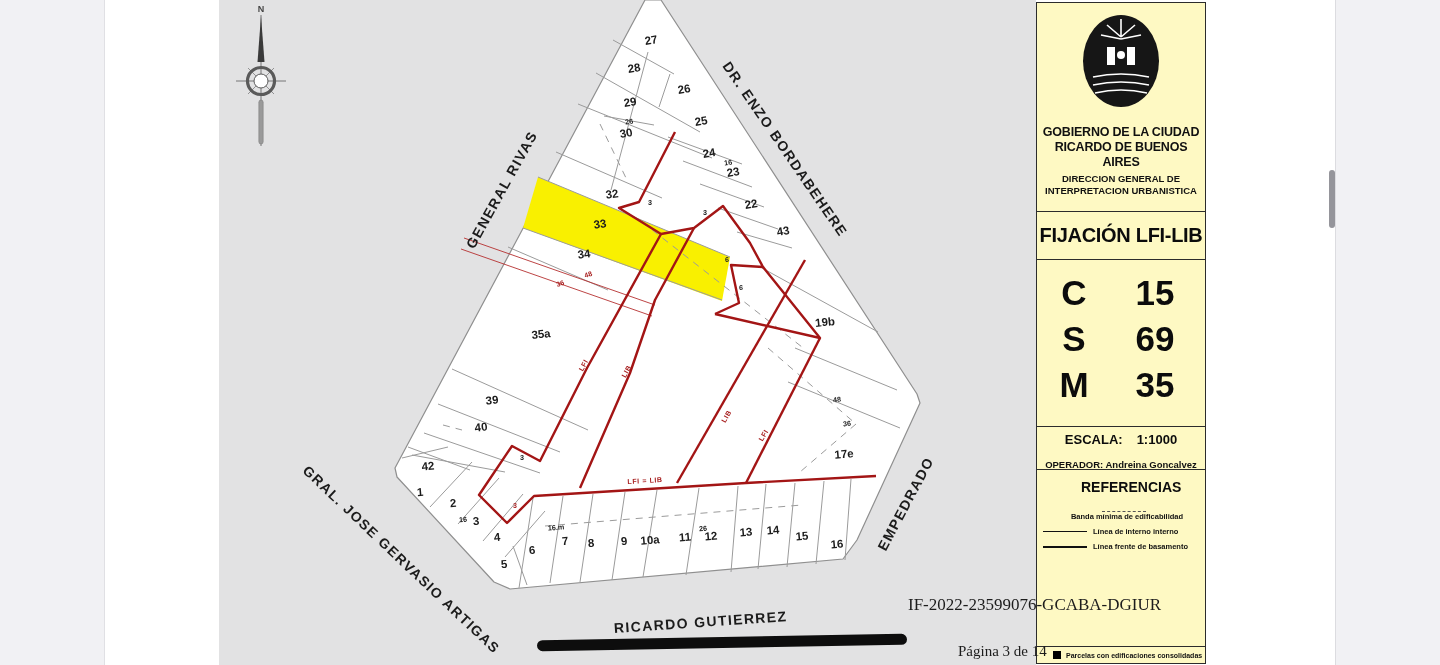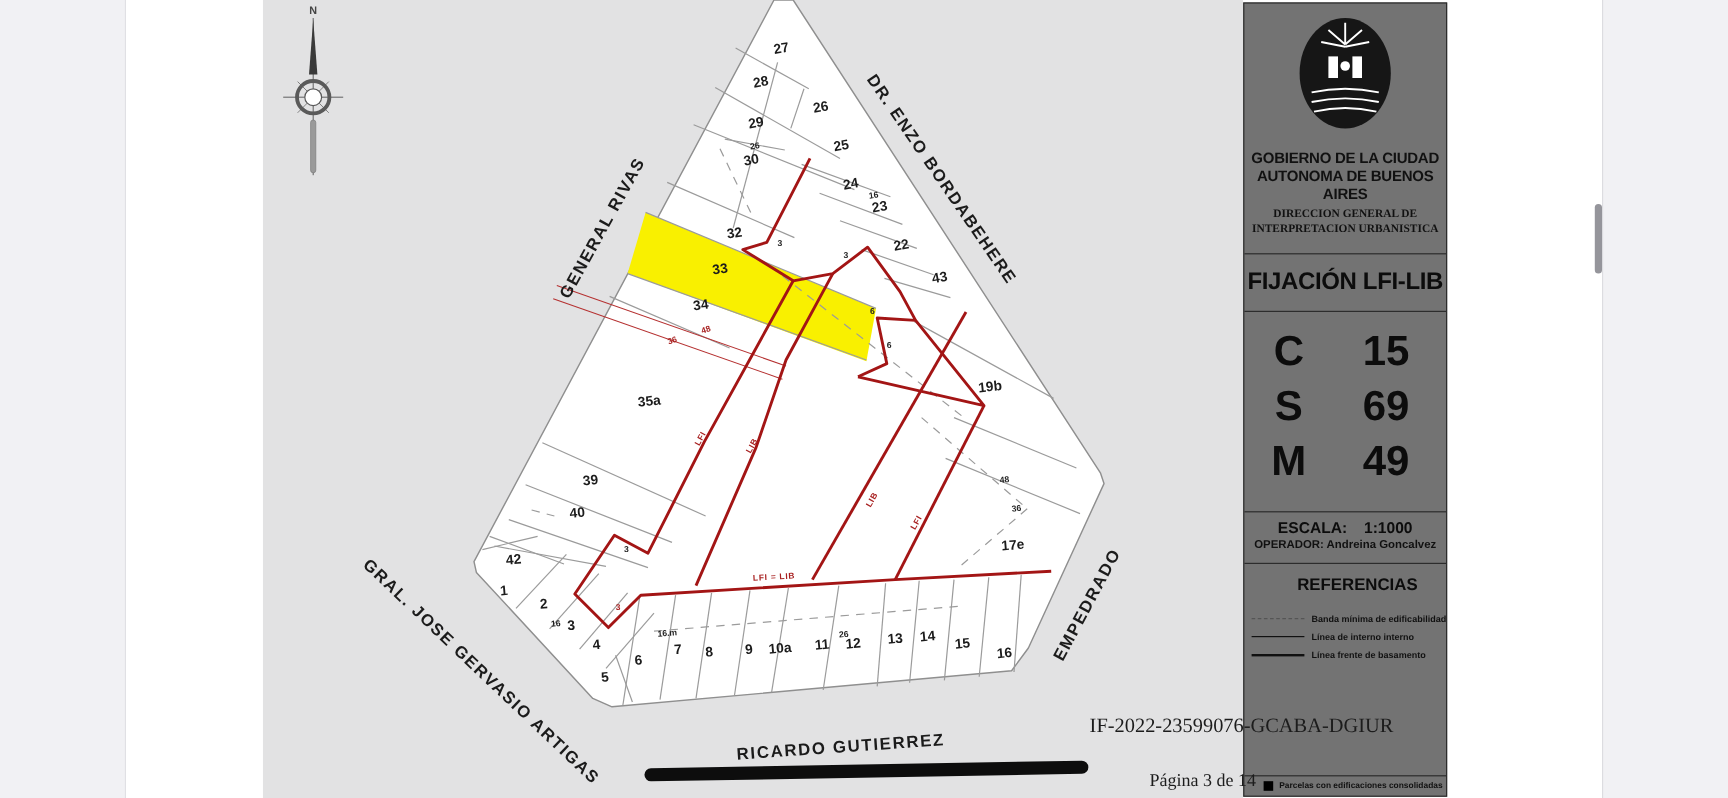--- a/index.html
+++ b/index.html
@@ -13,42 +13,42 @@
   .dim{font:700 7.2px "Liberation Sans",sans-serif;fill:#222;text-anchor:middle;}
   .rdim{font:700 7px "Liberation Sans",sans-serif;fill:#a82020;text-anchor:middle;}
   .rlbl{font:700 7px "Liberation Sans",sans-serif;fill:#a82020;text-anchor:middle;letter-spacing:.6px;}
   .street{font:600 14px "Liberation Sans",sans-serif;fill:#1b1b1b;text-anchor:middle;letter-spacing:1.4px;}
   .pl{stroke:#9b9b9b;stroke-width:1;fill:none;}
   .pd{stroke:#9b9b9b;stroke-width:1;stroke-dasharray:7 6;fill:none;}
   .redline{stroke:#a31515;stroke-width:2.4;fill:none;stroke-linejoin:round;}
   .redthin{stroke:#b53030;stroke-width:.9;fill:none;}
   .comp{stroke:#5a5a5a;fill:none;}
   
-  .sidebar{position:absolute;left:1036px;top:2px;width:170px;height:662px;background:#737373;
+  .sidebar{position:absolute;left:1036px;top:2px;width:170px;height:662px;background:#fef9c3;
            border:1.5px solid #2c2c2c;box-sizing:border-box;z-index:3;}
   .sb-sec{border-bottom:1px solid #2c2c2c;box-sizing:border-box;overflow:hidden;text-align:center;}
   .sec-logo{height:209px;}
   .sec-title{height:48px;display:flex;align-items:center;justify-content:center;}
   .sec-csm{height:167px;padding-top:10px;}
   .sec-scale{height:43px;padding-top:5px;}
   .sec-refs{height:177px;text-align:left;}
   .sec-foot{height:16px;border-bottom:none;display:flex;align-items:center;gap:5px;padding-left:16px;}
   .logo-wrap{margin:8px auto 0;width:88px;height:100px;}
   .org1{font-weight:700;font-size:12.5px;letter-spacing:-.2px;margin-top:14px;line-height:15px;color:#111;}
-  .org2{font-weight:700;font-size:9.5px;line-height:12px;color:#111;margin-top:3px;font-family:Liberation Serif, serif;}
+  .org2{font-weight:700;font-size:9.5px;line-height:12px;color:#111;margin-top:3px;}
   .fij{font-weight:700;font-size:20px;letter-spacing:-.3px;color:#0c0c0c;}
   .csm-row{display:flex;justify-content:center;gap:34px;height:46px;align-items:center;}
   .csm-k{font-weight:700;font-size:35px;width:34px;text-align:center;color:#0c0c0c;}
   .csm-v{font-weight:700;font-size:35px;width:60px;text-align:center;color:#0c0c0c;}
   .scale-line{font-weight:700;font-size:13px;color:#0c0c0c;}
   .scale-line .gap{display:inline-block;width:14px;}
-  .op-line{font-weight:700;font-size:9.5px;color:#111;margin-top:2px;}
+  .op-line{font-weight:700;font-size:9.5px;color:#111;margin-top:12px;}
   .refs-title{font-weight:700;font-size:14px;color:#0c0c0c;margin:9px 0 0 8px;padding-left:36px;}
   .leg-row{display:flex;align-items:center;margin:6px 0 0 6px;}
-  .leg-row.first{margin-top:16px;}
+  .leg-row.first{margin-top:16px;flex-direction:column;}
   .leg-sample{width:44px;flex:none;}
   .ls-dash{border-top:1.4px dashed #555;}
   .ls-thin{border-top:1.4px solid #111;}
   .ls-thick{border-top:2.6px solid #111;}
   .leg-label{font-weight:700;font-size:7.5px;color:#111;margin-left:6px;white-space:nowrap;}
   .foot-sq{width:8px;height:8px;background:#000;flex:none;}
   .foot-label{font-weight:700;font-size:7px;color:#111;white-space:nowrap;}
   
   .stamp{position:absolute;z-index:5;font-family:"Liberation Serif",serif;color:#1c1c1c;}
   .stamp-if{left:908px;top:595px;font-size:17px;}
@@ -234,41 +234,41 @@
             <path d="M18 82 Q44 76 70 82"></path>
           </g>
           <g fill="#ffffff">
             <rect x="30" y="36" width="8" height="18"></rect>
             <rect x="50" y="36" width="8" height="18"></rect>
             <circle cx="44" cy="44" r="4"></circle>
           </g>
         </svg>
       </div>
       <div class="org1">GOBIERNO DE LA CIUDAD</div>
-      <div class="org1" style="margin-top:0;">AUTONOMA DE BUENOS AIRES</div>
+      <div class="org1" style="margin-top:0;">RICARDO DE BUENOS AIRES</div>
       <div class="org2">DIRECCION GENERAL DE</div>
       <div class="org2" style="margin-top:0;">INTERPRETACION URBANISTICA</div>
     </div>
 
     <div class="sb-sec sec-title">
       <div class="fij">FIJACIÓN LFI-LIB</div>
     </div>
 
     <div class="sb-sec sec-csm">
       <div class="csm-row">
         <span class="csm-k">C</span>
         <span class="csm-v">15</span>
       </div>
       <div class="csm-row">
         <span class="csm-k">S</span>
         <span class="csm-v">69</span>
       </div>
       <div class="csm-row">
         <span class="csm-k">M</span>
-        <span class="csm-v">49</span>
+        <span class="csm-v">35</span>
       </div>
     </div>
 
     <div class="sb-sec sec-scale">
       <div class="scale-line">
         <span>ESCALA:</span><span class="gap"></span><span>1:1000</span>
       </div>
       <div class="op-line">
         <span>OPERADOR:</span>
         <span>Andreina Goncalvez</span>

